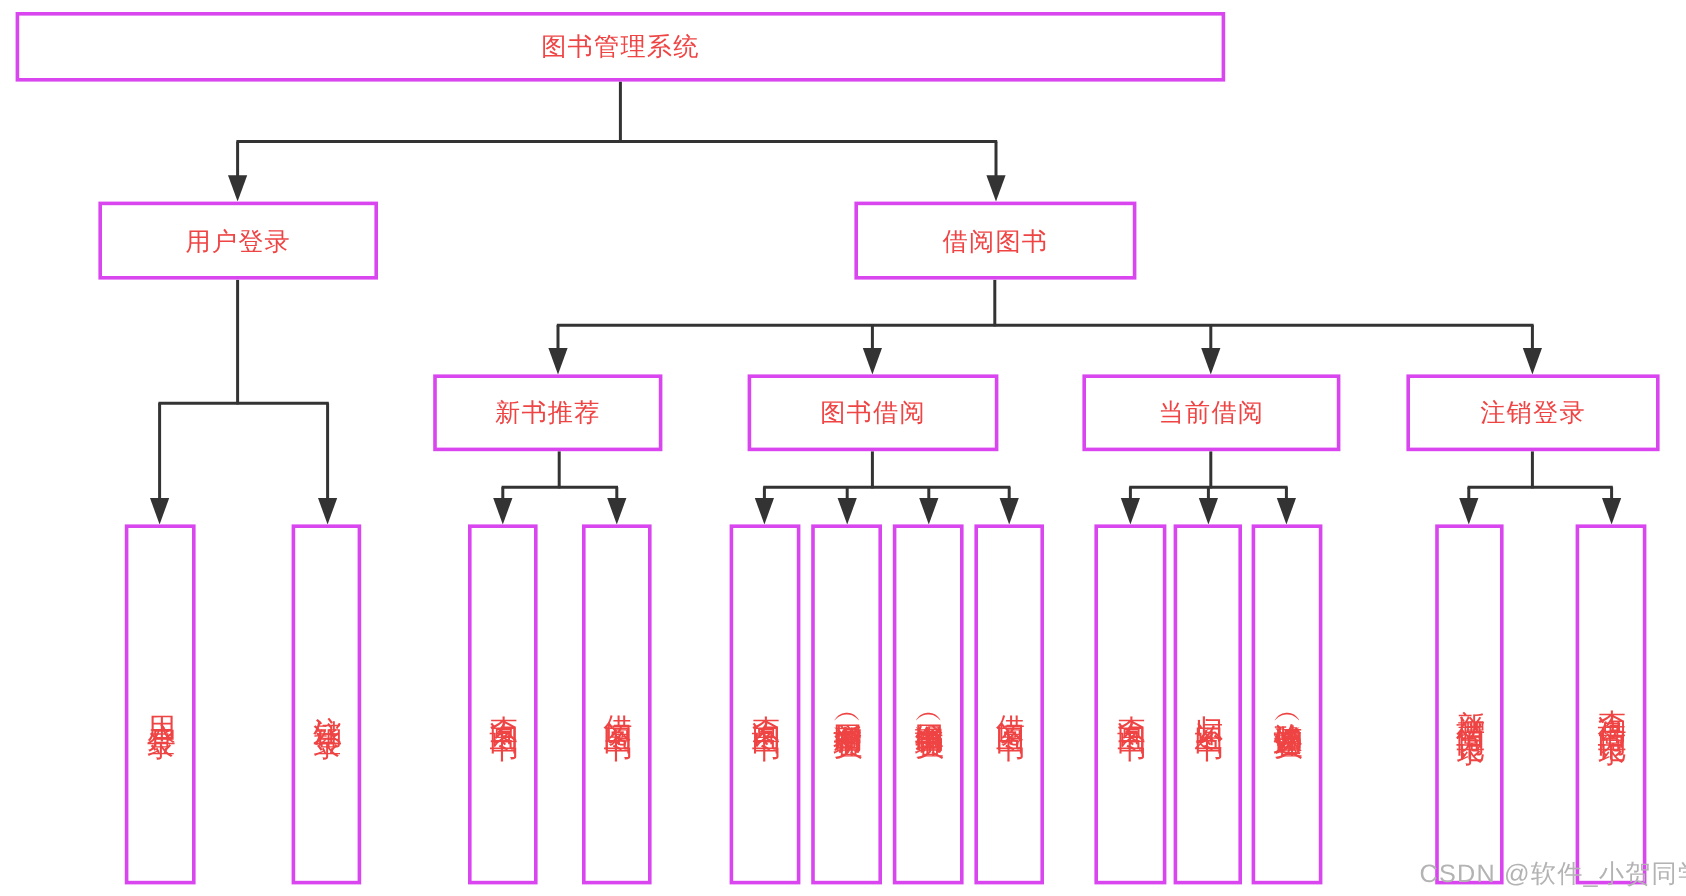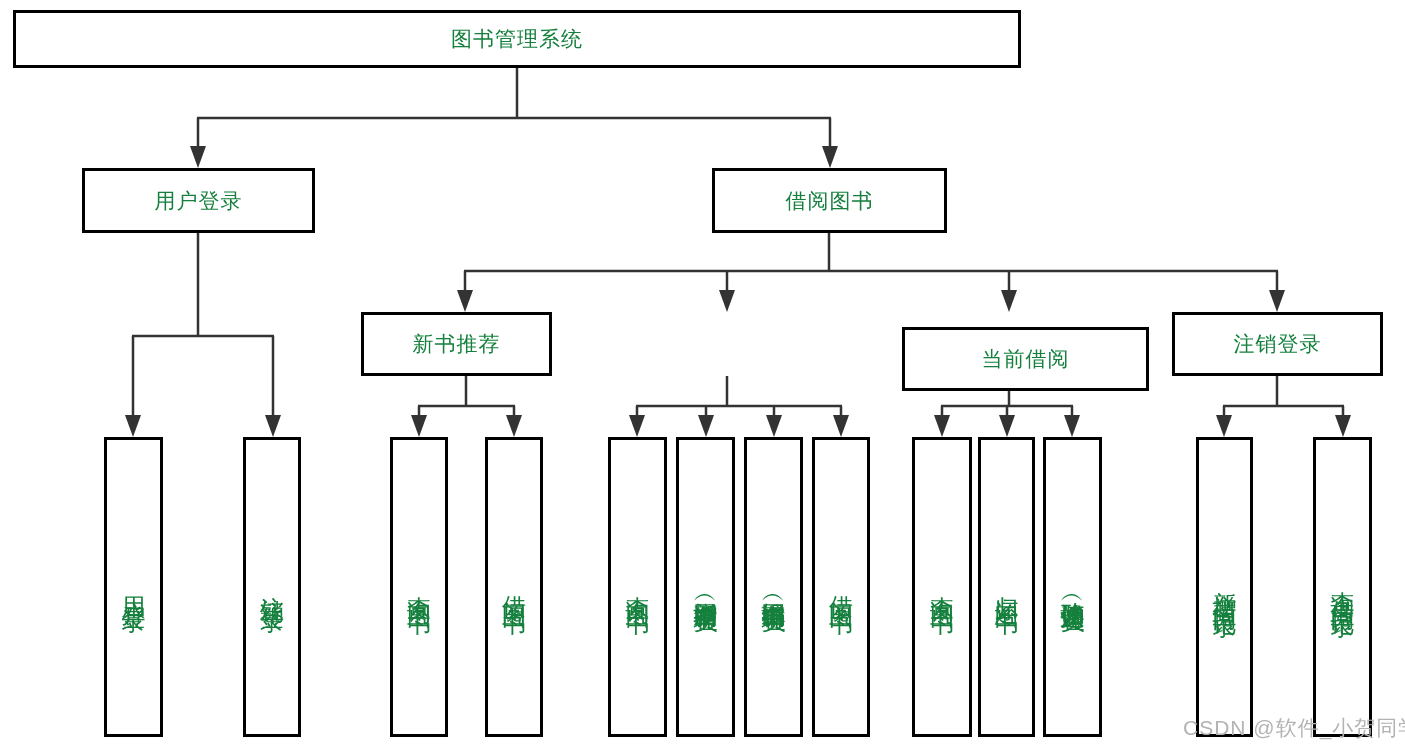--- a/index.html
+++ b/index.html
@@ -7,23 +7,23 @@
     position:relative;
     width:1405px;height:747px;
     background:#ffffff;
     font-family:"Liberation Sans","DejaVu Sans",sans-serif;
     overflow:hidden;
   }
   #wires{position:absolute;left:0;top:0;z-index:1;}
   .box{
     position:absolute;
     box-sizing:border-box;
-    border:3px solid #000000;
+    border:3px solid #d946ef;
     background:#ffffff;
-    color:#15803d;
+    color:#ef4444;
     display:flex;
     align-items:center;
     justify-content:center;
     z-index:2;
   }
   .hbox{
     font-size:21px;
     letter-spacing:1px;
     white-space:nowrap;
   }
@@ -115,21 +115,22 @@
       <polygon points="1335,415 1351,415 1343,437"></polygon>
     </g>
   </svg>
 
   <div class="box hbox" style="left:13px;top:10px;width:1008px;height:58px">图书管理系统</div>
 
   <div class="box hbox" style="left:82px;top:168px;width:233px;height:65px">用户登录</div>
   <div class="box hbox" style="left:712px;top:168px;width:235px;height:65px">借阅图书</div>
 
   <div class="box hbox" style="left:361px;top:312px;width:191px;height:64px">新书推荐</div>
-  <div class="box hbox" style="left:902px;top:327px;width:247px;height:64px">当前借阅</div>
+  <div class="box hbox" style="left:623px;top:312px;width:209px;height:64px">图书借阅</div>
+  <div class="box hbox" style="left:902px;top:312px;width:215px;height:64px">当前借阅</div>
   <div class="box hbox" style="left:1172px;top:312px;width:211px;height:64px">注销登录</div>
 
   <div class="box vbox" style="left:104px;top:437px;width:59px;height:300px">用户登录</div>
   <div class="box vbox" style="left:243px;top:437px;width:58px;height:300px">注销登录</div>
 
   <div class="box vbox" style="left:390px;top:437px;width:58px;height:300px">查询图书</div>
   <div class="box vbox" style="left:485px;top:437px;width:58px;height:300px">借阅图书</div>
 
   <div class="box vbox" style="left:608px;top:437px;width:59px;height:300px">查询图书</div>
   <div class="box vbox long" style="left:676px;top:437px;width:59px;height:300px">新增图书（管理员）</div>

